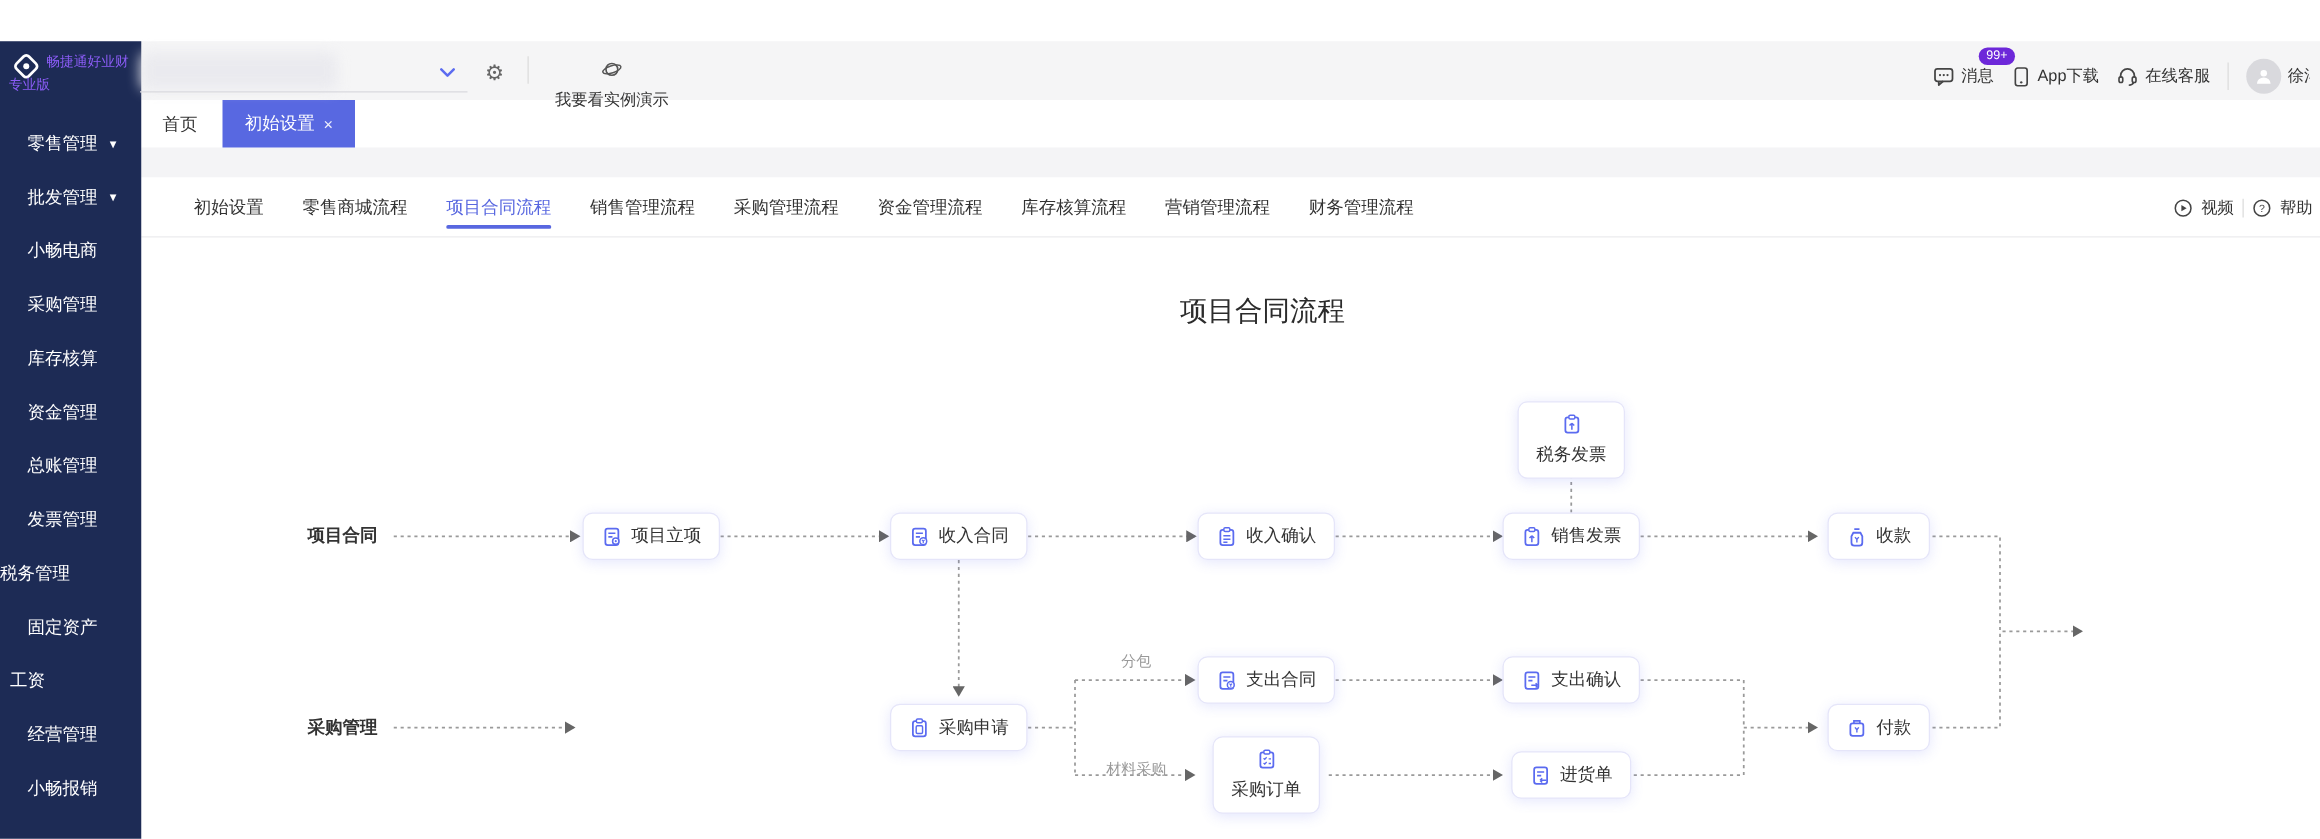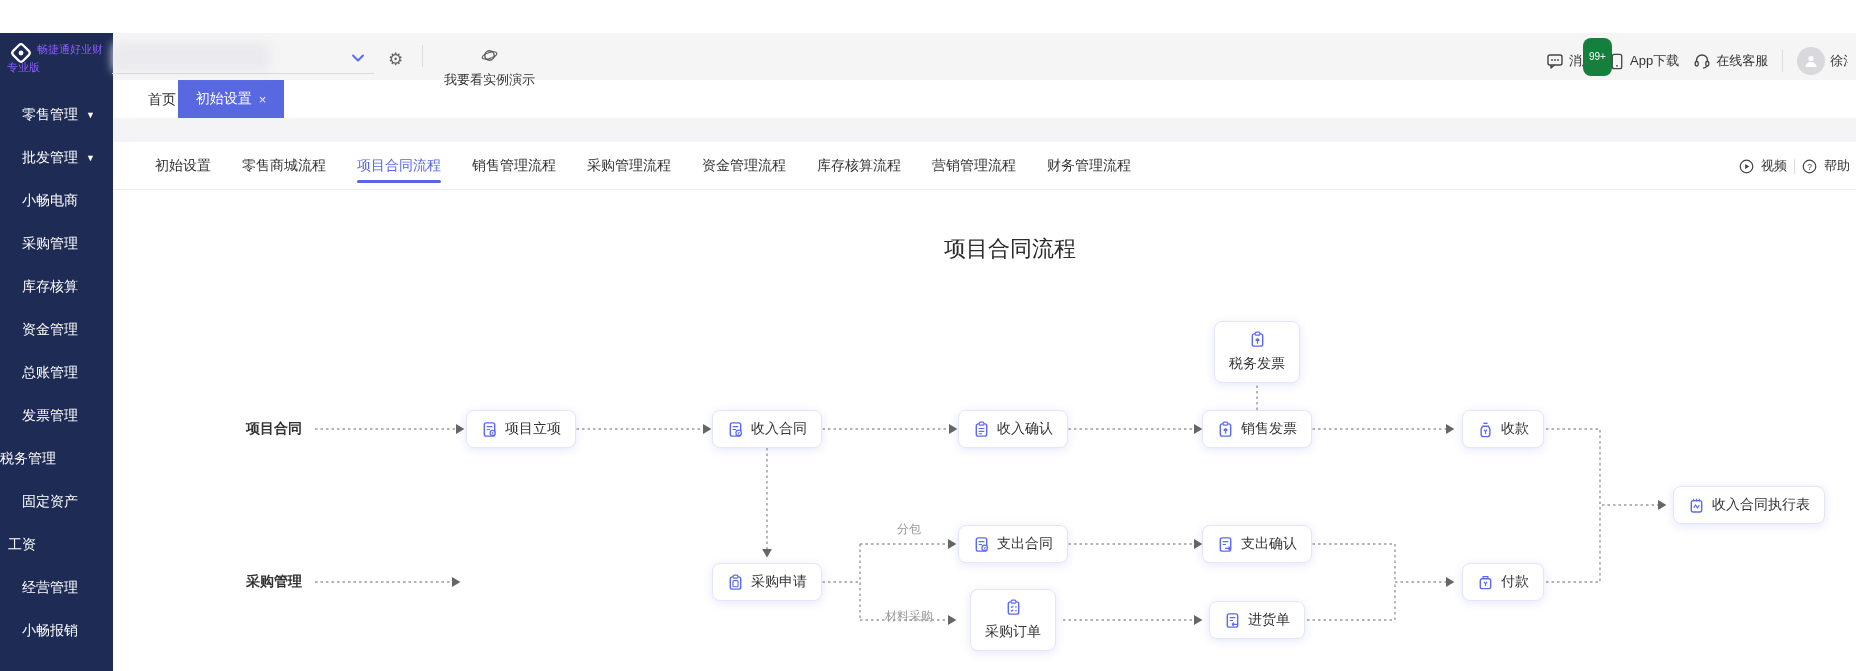--- a/index.html
+++ b/index.html
@@ -25,28 +25,28 @@
   .htext { font-size:13px; color:#333; white-space:nowrap; }
   .vdiv { width:1px; height:22px; background:#dcdcdc; }
 
   #chevron { left:350px; top:50px; z-index:8; }
   #gear { left:388px; top:49px; z-index:8; font-size:17px; color:#666; }
   #hdr-div1 { left:422px; top:45px; z-index:8; }
   #demo { left:444px; top:47px; z-index:8; display:flex; align-items:center; gap:7px;flex-direction:column; }
 
   #hdr-right { left:1546px; top:47px; z-index:8; display:flex; align-items:center; gap:14px; }
   .hgroup { display:flex; align-items:center; gap:5px; position:relative; }
-  #badge { position:absolute; left:37px; top:-14px; background:#15803d; color:#fff;
-    font-size:10px; line-height:14px; padding:12px 6px; border-radius:8px; white-space:nowrap; }
+  #badge { position:absolute; left:37px; top:-14px; background:#6d28d9; color:#fff;
+    font-size:10px; line-height:14px; padding:0 6px; border-radius:8px; white-space:nowrap; }
   #avatar { width:28px; height:28px; border-radius:50%; background:#d9d9dd;
     display:flex; align-items:center; justify-content:center; }
   #user-name { width:18px; overflow:hidden; font-size:13px; white-space:nowrap; }
 
   
-  #tab-home { left:134px; top:80px; width:56px; height:38px; line-height:38px;
+  #tab-home { left:116px; top:80px; width:56px; height:38px; line-height:38px;
     text-align:center; font-size:14px; color:#333; z-index:4; }
   #tab-active { left:178px; top:80px; width:106px; height:38px; background:#5868e1;
     color:#fff; display:flex; align-items:center; justify-content:center; gap:7px;
     font-size:14px; z-index:4; }
   #tab-active .x { font-size:13px; opacity:.9; }
 
   
   #gray-band { left:113px; top:118px; width:1743px; height:24px; background:#f4f4f6; }
   #subbar { left:113px; top:142px; width:1743px; height:48px; background:#fff;
     border-bottom:1px solid #ececee; z-index:3; }
@@ -281,28 +281,20 @@
 
   <div class="node" style="left:1390px;top:239px;">
     <svg width="17" height="17" viewBox="0 0 18 18">
       <path d="M6 5.5 h6 l1.6 3 v5.5 a2.5 2.5 0 0 1 -2.5 2.5 h-4.2 a2.5 2.5 0 0 1 -2.5 -2.5 V8.5 Z" fill="none" stroke="#5b6bf0" stroke-width="1.5"></path>
       <path d="M6.8 2.5 h4.4" stroke="#5b6bf0" stroke-width="1.5"></path>
       <path d="M7.4 9.2 L9 11.2 L10.6 9.2 M9 11.2 V13.8" stroke="#5b6bf0" stroke-width="1.2" fill="none"></path>
     </svg>
     <span>收款</span>
   </div>
 
-  <div class="node" style="left:1636px;top:315px;">
-    <svg width="17" height="17" viewBox="0 0 18 18">
-      <rect x="3.5" y="3.8" width="11" height="12" rx="2" fill="none" stroke="#5b6bf0" stroke-width="1.5"></rect>
-      <path d="M6 1.8 v3 M9 1.8 v3 M12 1.8 v3" stroke="#5b6bf0" stroke-width="1.2"></path>
-      <path d="M6 11.5 l2-3 2 3 2-3" stroke="#5b6bf0" stroke-width="1.2" fill="none"></path>
-    </svg>
-    <span>收入合同执行表</span>
-  </div>
 
   <div class="node" style="left:654px;top:392px;">
     <svg width="17" height="17" viewBox="0 0 18 18">
       <rect x="3.5" y="3" width="11" height="13" rx="2" fill="none" stroke="#5b6bf0" stroke-width="1.5"></rect>
       <rect x="6.5" y="1.2" width="5" height="3.2" rx="1" fill="#fff" stroke="#5b6bf0" stroke-width="1.2"></rect>
       <rect x="6.3" y="7" width="5.4" height="6.5" rx="1" fill="none" stroke="#5b6bf0" stroke-width="1.2"></rect>
     </svg>
     <span>采购申请</span>
   </div>
 

